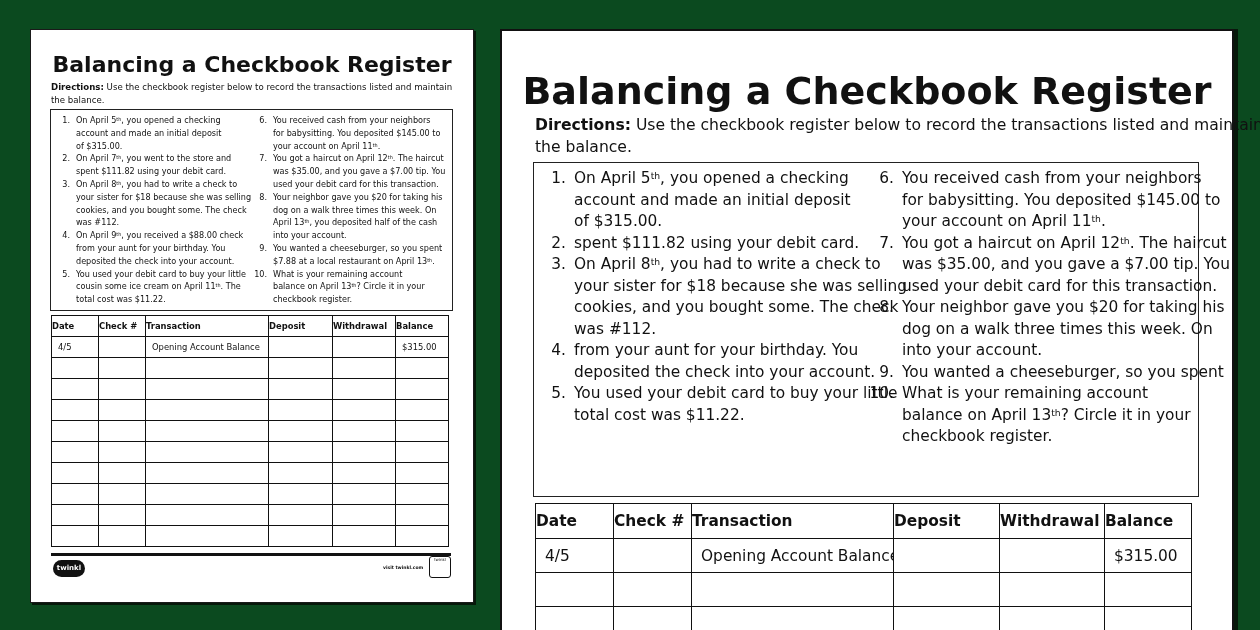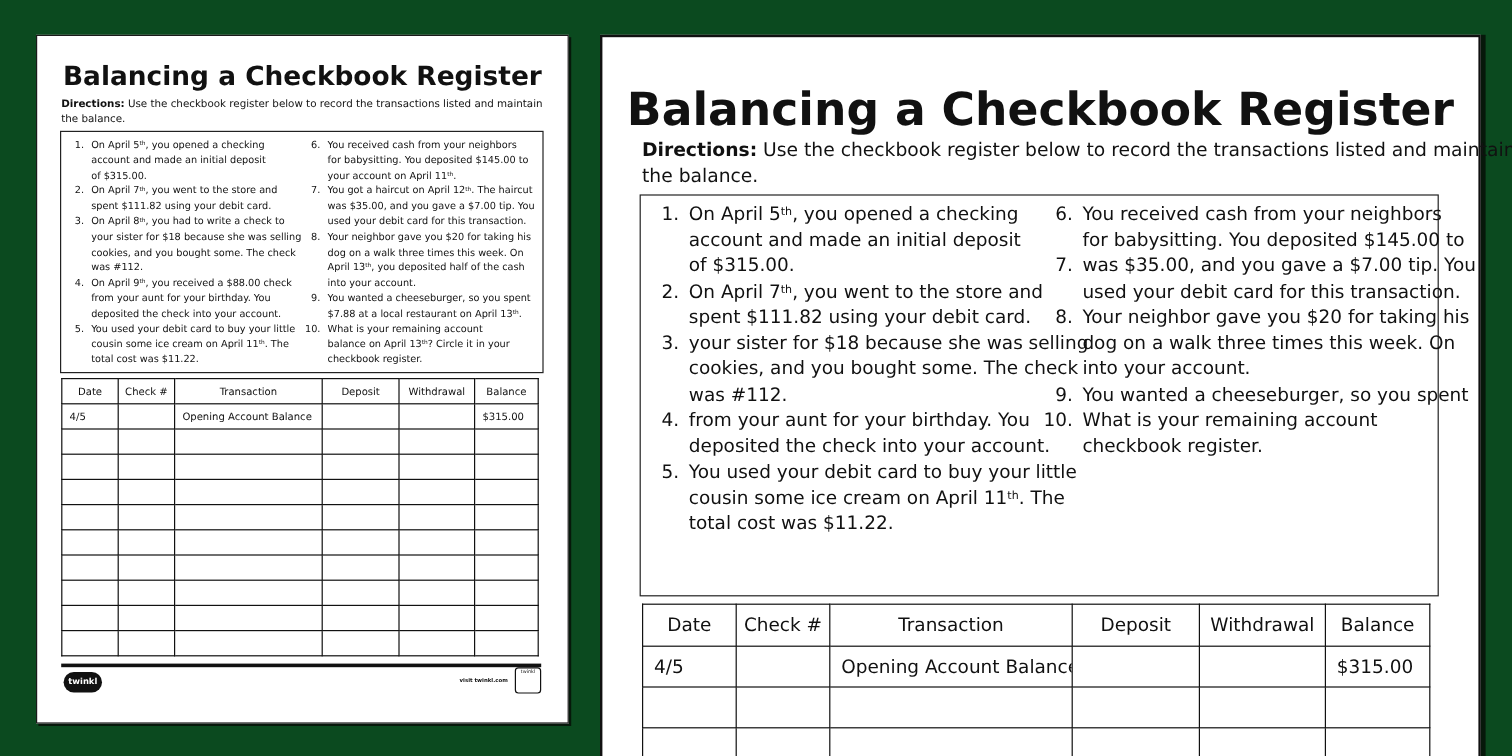--- a/index.html
+++ b/index.html
@@ -23,21 +23,21 @@
 
   .box { position: absolute; border: 1px solid #222; box-sizing: border-box; }
   .col { position: absolute; top: 0; }
   .li { position: relative; white-space: nowrap; }
   .li .num { position: absolute; text-align: right; }
   .li .ln { display: block; }
   sup { font-size: 60%; line-height: 0; vertical-align: 0.45em; }
 
   table.reg { position: absolute; border-collapse: collapse; table-layout: fixed; }
   table.reg th, table.reg td { border: 1.5px solid #111; padding: 0 0 0 6px; white-space: nowrap; overflow: hidden; }
-  table.reg th { text-align: center; font-weight: normal; padding: 0; }
+  table.reg th { text-align: left; font-weight: bold; padding: 0; }
 
   
   .page-left .title { top: 22px; font-size: 22px; }
   .page-left .dir { left: 20px; top: 51px; font-size: 8.6px; line-height: 12.5px; }
   .page-left .box { left: 19px; top: 79px; width: 403px; height: 202px; border-width: 1.5px; }
   .page-left .li { font-size: 8.1px; line-height: 12.8px; }
   .page-left .col-a { left: 25px; top: 4px; }
   .page-left .col-b { left: 222px; top: 4px; }
   .page-left .li .num { left: -20px; width: 14px; }
   .page-left table.reg { left: 20px; top: 285px; width: 397px; font-size: 8.4px; }
@@ -252,65 +252,67 @@
   <div class="box">
     <div class="col col-a">
         <div class="li">
           <span class="num">1.</span>
           <span class="ln">On April 5<sup>th</sup>, you opened a checking</span>
           <span class="ln">account and made an initial deposit</span>
           <span class="ln">of $315.00.</span>
         </div>
         <div class="li">
           <span class="num">2.</span>
-          <span class="ln">On April 7<sup>th</sup>, you went to the store and</span>
           <span class="ln">spent $111.82 using your debit card.</span>
         </div>
         <div class="li">
           <span class="num">3.</span>
+          <span class="ln">On April 8<sup>th</sup>, you had to write a check to</span>
           <span class="ln">your sister for $18 because she was selling</span>
           <span class="ln">cookies, and you bought some. The check</span>
           <span class="ln">was #112.</span>
         </div>
         <div class="li">
           <span class="num">4.</span>
           <span class="ln">from your aunt for your birthday. You</span>
           <span class="ln">deposited the check into your account.</span>
         </div>
         <div class="li">
           <span class="num">5.</span>
           <span class="ln">You used your debit card to buy your little</span>
-          <span class="ln">cousin some ice cream on April 11<sup>th</sup>. The</span>
           <span class="ln">total cost was $11.22.</span>
         </div>
       </div>
     <div class="col col-b">
         <div class="li">
           <span class="num">6.</span>
           <span class="ln">You received cash from your neighbors</span>
           <span class="ln">for babysitting. You deposited $145.00 to</span>
+          <span class="ln">your account on April 11<sup>th</sup>.</span>
         </div>
         <div class="li">
           <span class="num">7.</span>
+          <span class="ln">You got a haircut on April 12<sup>th</sup>. The haircut</span>
           <span class="ln">was $35.00, and you gave a $7.00 tip. You</span>
           <span class="ln">used your debit card for this transaction.</span>
         </div>
         <div class="li">
           <span class="num">8.</span>
           <span class="ln">Your neighbor gave you $20 for taking his</span>
           <span class="ln">dog on a walk three times this week. On</span>
           <span class="ln">into your account.</span>
         </div>
         <div class="li">
           <span class="num">9.</span>
           <span class="ln">You wanted a cheeseburger, so you spent</span>
         </div>
         <div class="li">
           <span class="num">10.</span>
           <span class="ln">What is your remaining account</span>
+          <span class="ln">balance on April 13<sup>th</sup>? Circle it in your</span>
           <span class="ln">checkbook register.</span>
         </div>
       </div>
   </div>
   <table class="reg">
     <colgroup>
         <col style="width:78px">
         <col style="width:78px">
         <col style="width:202px">
         <col style="width:106px">

